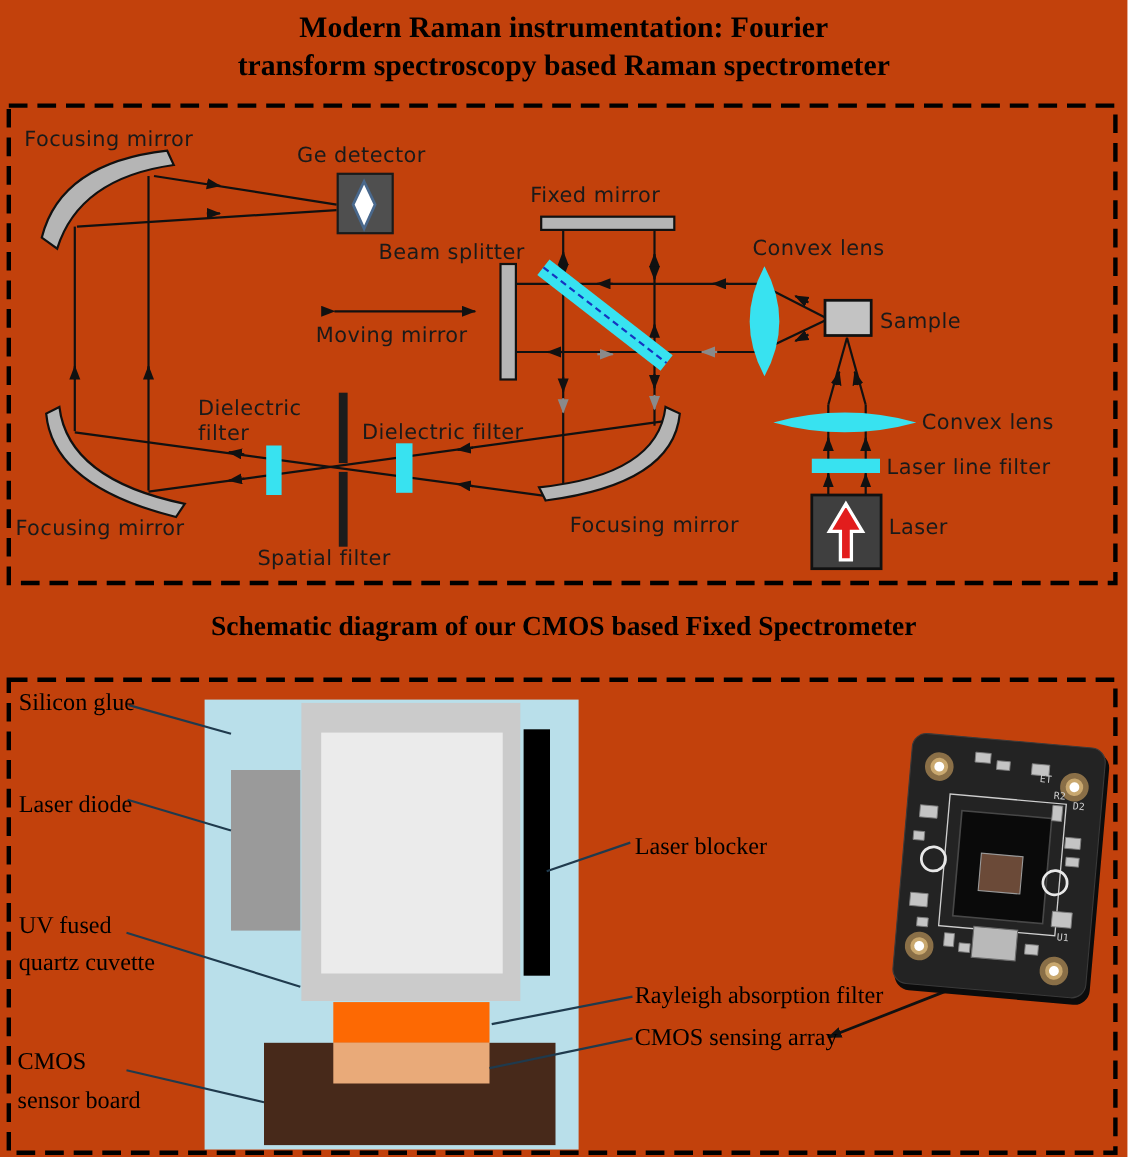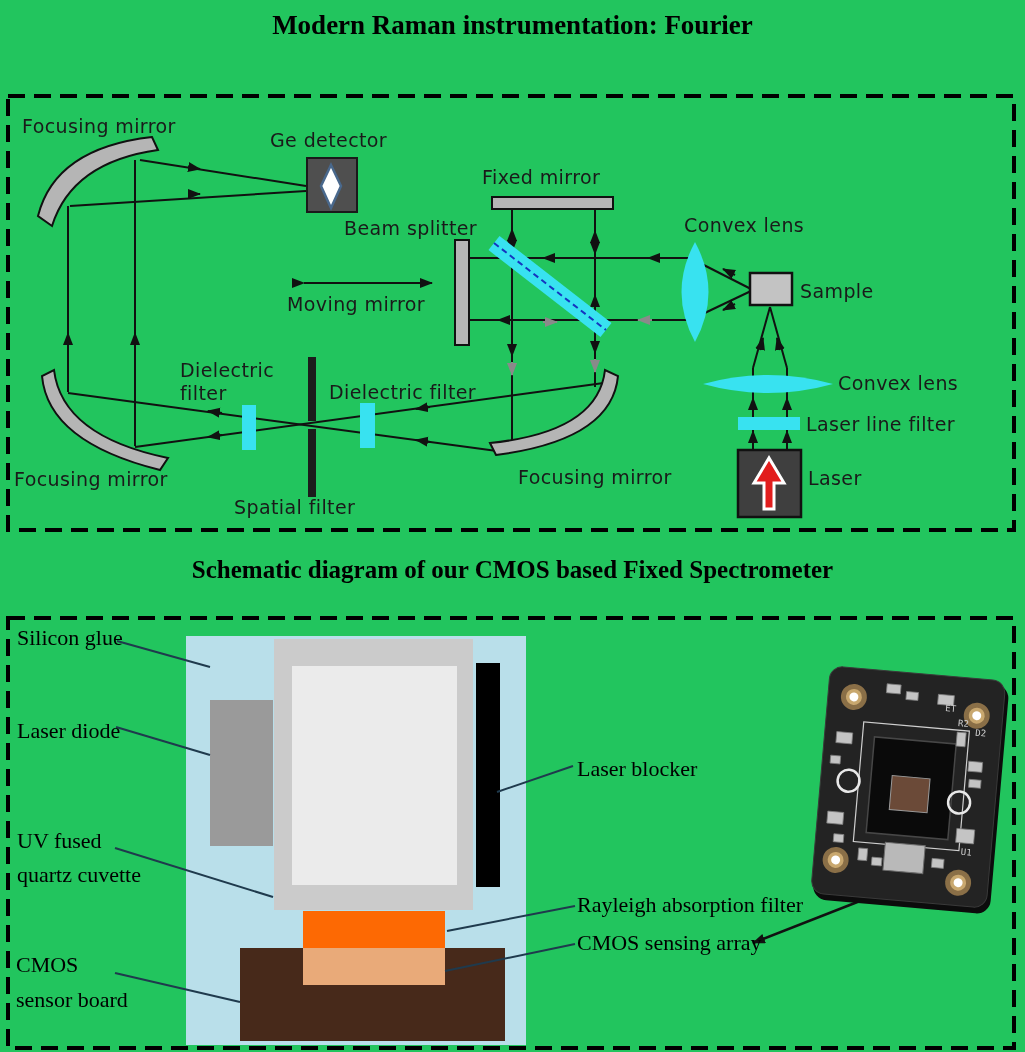--- a/index.html
+++ b/index.html
@@ -1,34 +1,35 @@
 <!DOCTYPE html>
 <html><head>
 <meta charset="utf-8">
 <style>
   html,body{margin:0;padding:0;background:#fff;}
-  .canvas{position:relative;width:1025px;height:1052px;background:#22c55e;overflow:hidden;}
+  .canvas{position:relative;width:1025px;height:1052px;background:#c2410c;overflow:hidden;}
   .title{position:absolute;left:0;width:100%;text-align:center;
          font-family:"Liberation Serif","DejaVu Serif",serif;font-weight:bold;color:#000;}
   #t1{top:8px;font-size:27px;line-height:34px;}
   #t2{top:556px;font-size:25px;}
   svg{position:absolute;left:0;top:0;}
   .lab{font-family:"DejaVu Sans","Liberation Sans",sans-serif;font-size:19px;letter-spacing:.4px;fill:#1a1a1a;}
   .ser{font-family:"Liberation Serif","DejaVu Serif",serif;font-size:22px;fill:#000;}
   .silk{font-family:"DejaVu Sans Mono",monospace;font-size:9px;fill:#cfcfcf;}
   .ray{stroke:#111;stroke-width:2;fill:none;}
   .leader{stroke:#1f3a4d;stroke-width:2;fill:none;}
 </style>
 </head>
 <body>
 
 <div class="canvas">
 
   <div class="title" id="t1">
     <div>Modern Raman instrumentation: Fourier</div>
+    <div>transform spectroscopy based Raman spectrometer</div>
   </div>
 
   <div class="title" id="t2">Schematic diagram of our CMOS based Fixed Spectrometer</div>
 
   <svg width="1025" height="1052" viewBox="0 0 1025 1052">
     <defs>
       <marker id="mB" markerUnits="userSpaceOnUse" markerWidth="15" markerHeight="12" refX="12" refY="5" orient="auto">
         <path d="M0,0 L13,5 L0,10 Z" fill="#111"></path>
       </marker>
       <marker id="mG" markerUnits="userSpaceOnUse" markerWidth="15" markerHeight="12" refX="12" refY="5" orient="auto">

